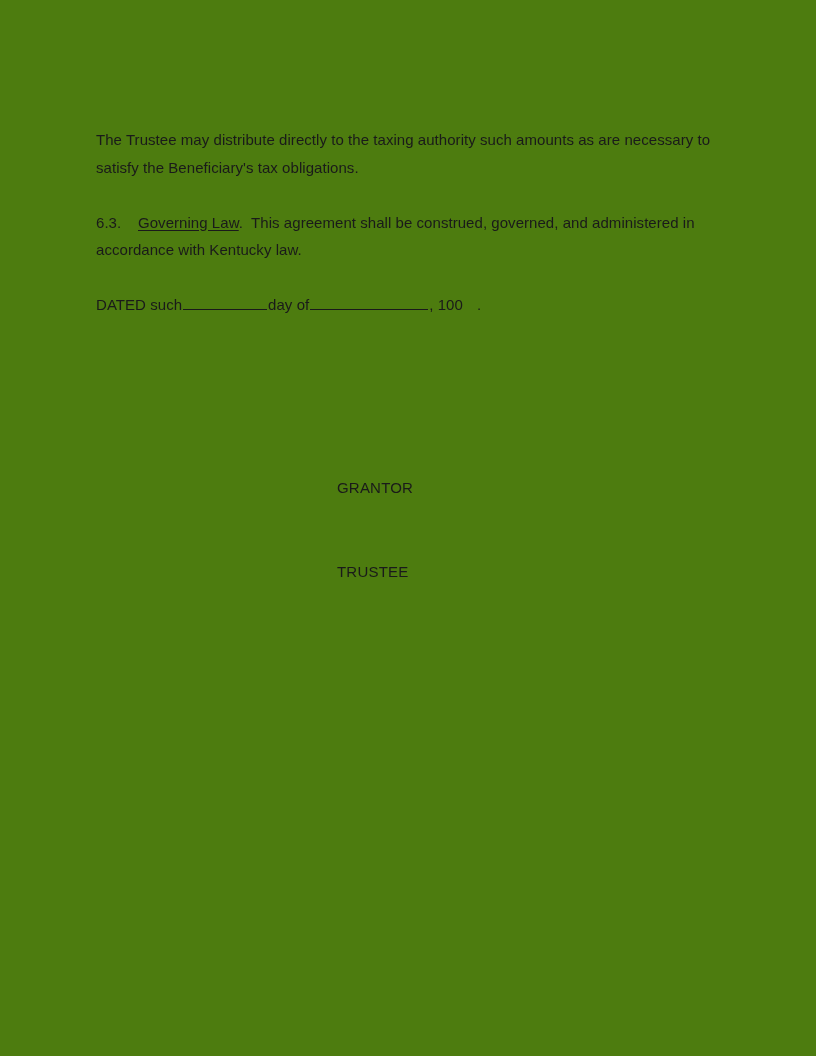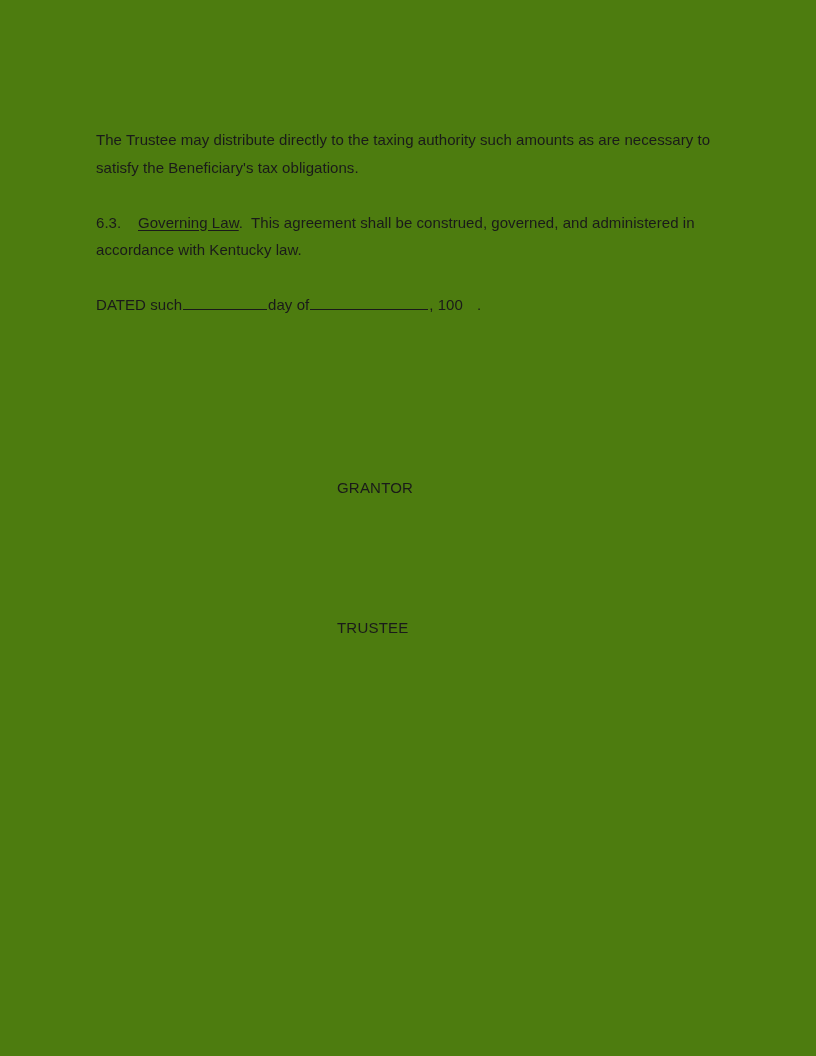--- a/index.html
+++ b/index.html
@@ -74,21 +74,21 @@
 
   .signature-block {
     position: absolute;
     left: 337px;
     width: 320px;
   }
   .sig-grantor {
     top: 479px;
   }
   .sig-trustee {
-    top: 619px;
+    top: 563px;
   }
   .sig-label {
     font-size: 15px;
     line-height: 18px;
     letter-spacing: 0.2px;
     margin: 0;
   }
 </style>
 </head>
 <body>

